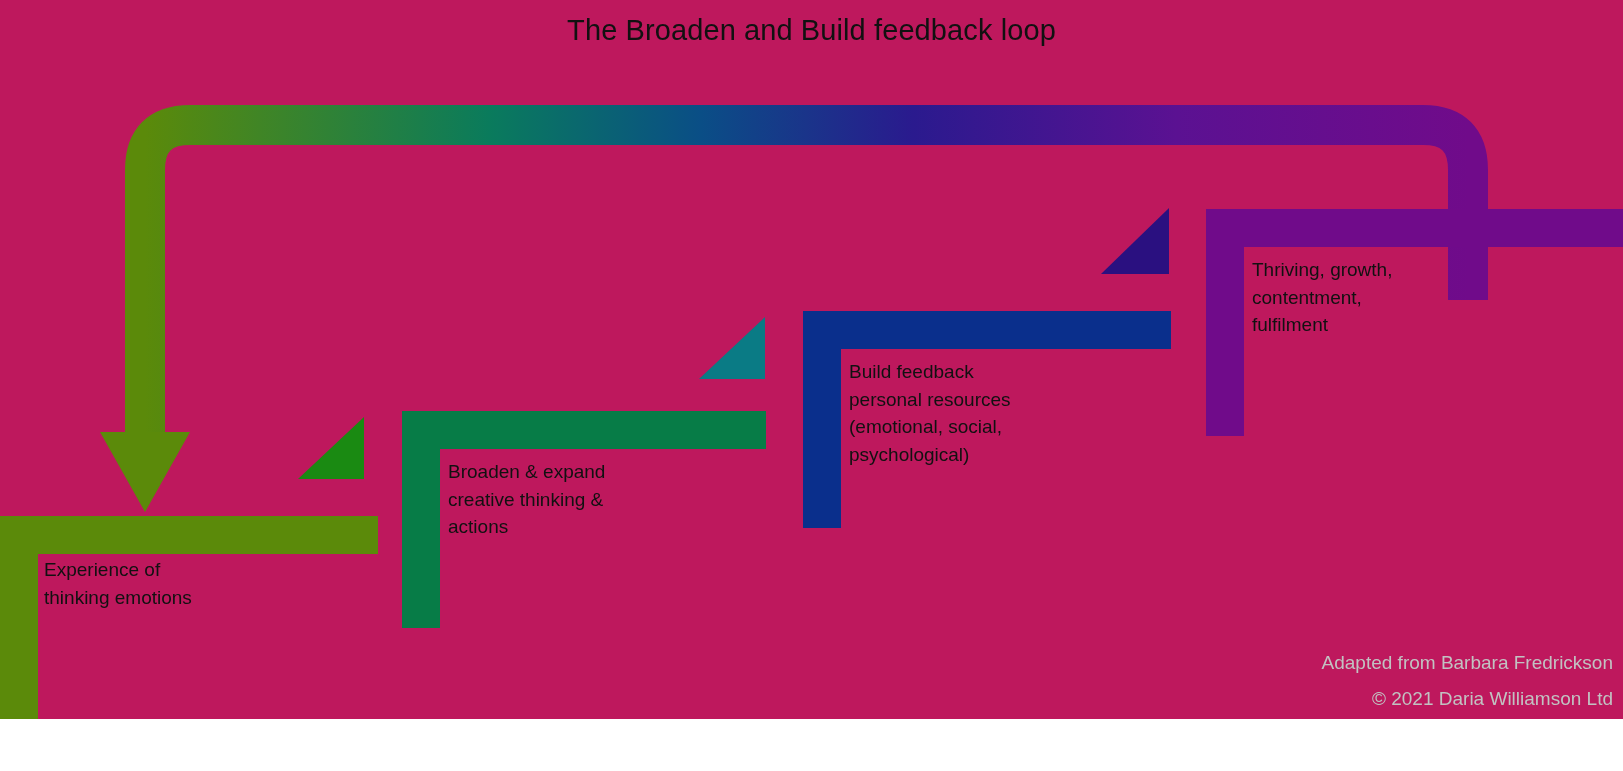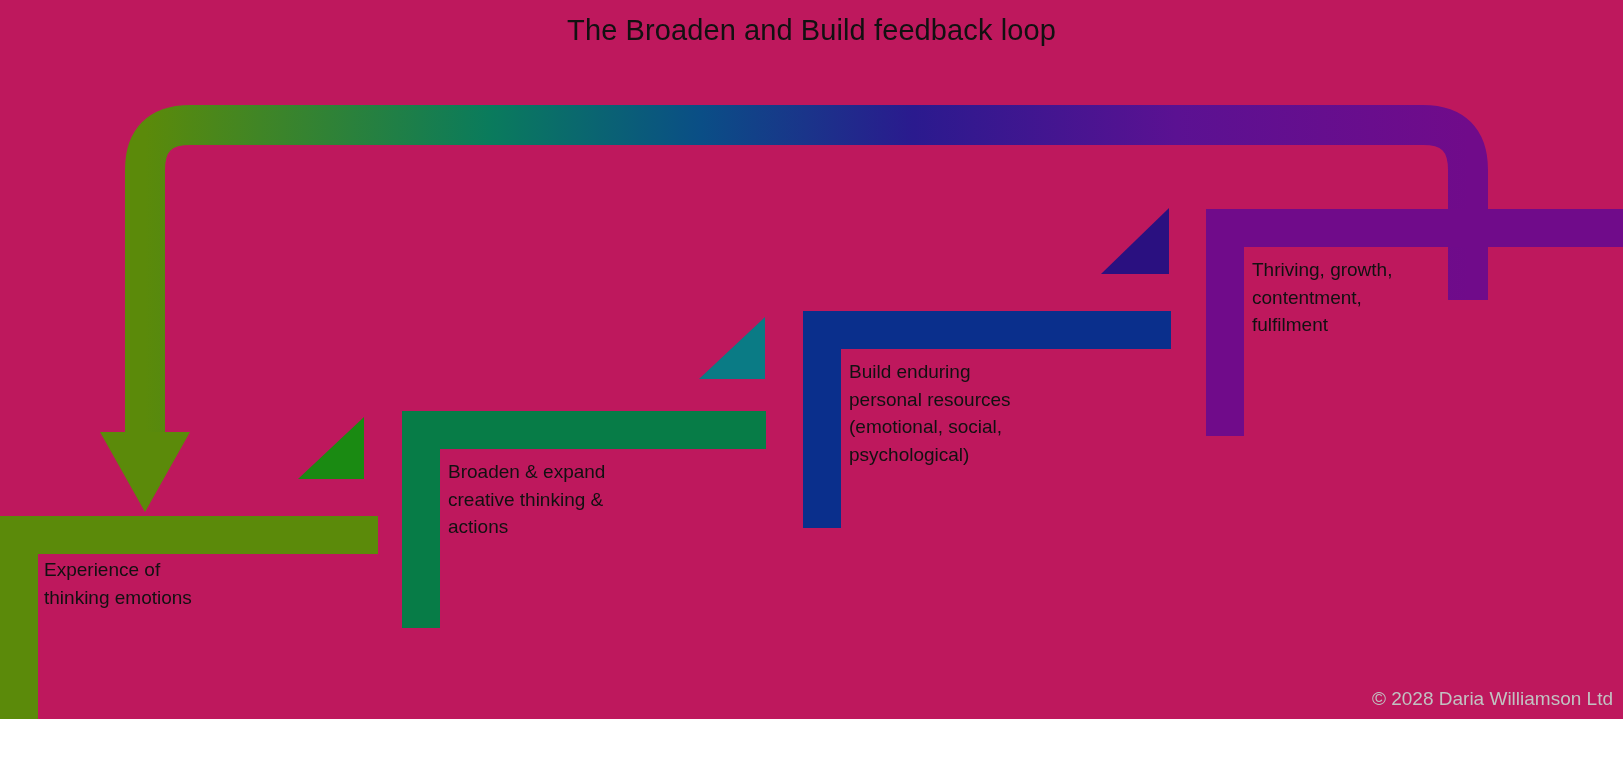--- a/index.html
+++ b/index.html
@@ -114,29 +114,30 @@
   </div>
   <div class="step-label" style="left:448px; top:458px; width:330px;">Broaden &amp; expand
 creative thinking &amp;
 actions</div>
 
   <div class="tri" style="left:699px; top:317px; border-left:66px solid transparent; border-bottom:62px solid #0A7B85;"></div>
   <div class="step" style="left:803px; top:311px; width:368px; height:217px;">
     <div class="step-bar-h" style="width:368px; height:38px; background:#0A2F8C;"></div>
     <div class="step-bar-v" style="top:38px; width:38px; height:179px; background:#0A2F8C;"></div>
   </div>
-  <div class="step-label" style="left:849px; top:358px; width:340px;">Build enduring
+  <div class="step-label" style="left:849px; top:358px; width:340px;">Build feedback
 personal resources
 (emotional, social,
 psychological)</div>
 
   <div class="tri" style="left:1101px; top:208px; border-left:68px solid transparent; border-bottom:66px solid #2A1080;"></div>
   <div class="step" style="left:1206px; top:209px; width:417px; height:227px;">
     <div class="step-bar-h" style="width:417px; height:38px; background:#700B8A;"></div>
     <div class="step-bar-v" style="top:38px; width:38px; height:189px; background:#700B8A;"></div>
   </div>
   <div class="step-label" style="left:1252px; top:256px; width:360px;">Thriving, growth,
 contentment,
 fulfilment</div>
 
-  <div class="credit line2">© 2028  Daria Williamson Ltd</div>
+  <div class="credit line1">Adapted from Barbara Fredrickson</div>
+  <div class="credit line2">© 2021  Daria Williamson Ltd</div>
 
 </div>
 
 </body></html>

